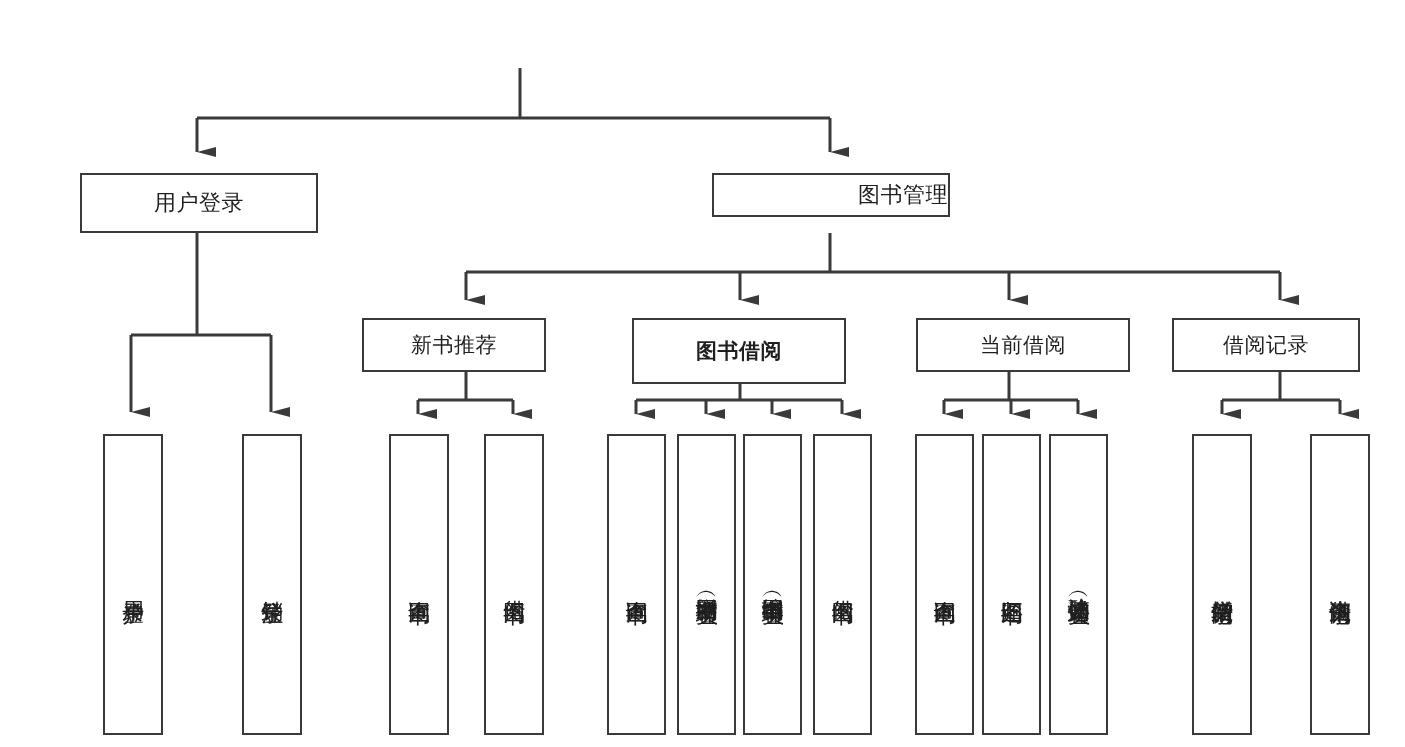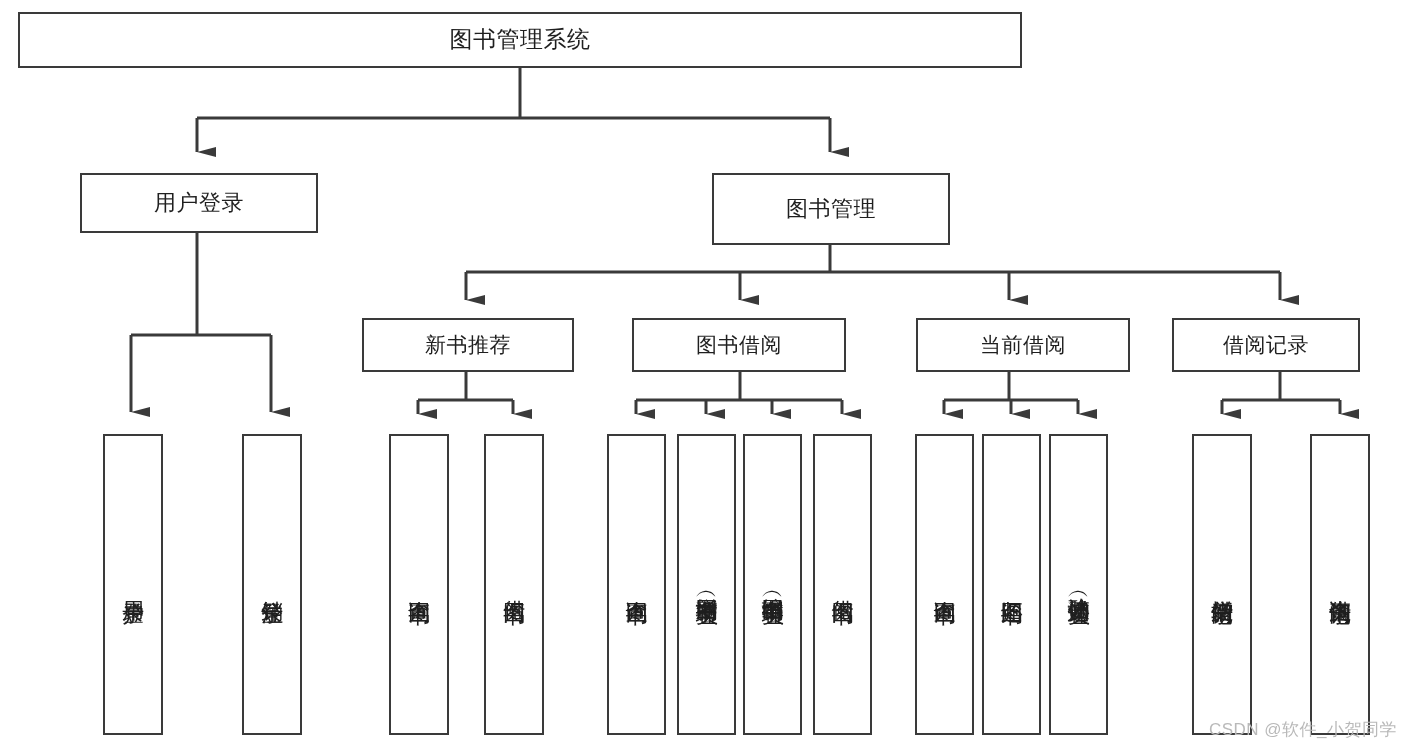--- a/index.html
+++ b/index.html
@@ -115,35 +115,32 @@
       <path d="M 1011 400 L 1011 414" marker-end="url(#arrow)"></path>
       <path d="M 1078 400 L 1078 414" marker-end="url(#arrow)"></path>
 
       <path d="M 1280 372 L 1280 400"></path>
       <path d="M 1222 400 L 1340 400"></path>
       <path d="M 1222 400 L 1222 414" marker-end="url(#arrow)"></path>
       <path d="M 1340 400 L 1340 414" marker-end="url(#arrow)"></path>
     </g>
   </svg>
 
-  <div class="node node-root" style="left:18px; top:12px; width:1004px; height:56px;">
-    <span class="label">图书管理系统</span>
-  </div>
 
   <div class="node node-l2" style="left:80px; top:173px; width:238px; height:60px;">
     <span class="label">用户登录</span>
   </div>
-  <div class="node node-l2" style="left:712px; top:173px; width:238px; height:72px;">
+  <div class="node node-l2" style="left:712px; top:173px; width:238px; height:44px;justify-content:flex-end;">
     <span class="label">图书管理</span>
   </div>
 
-  <div class="node node-l3" style="left:362px; top:318px; width:212px; height:54px;">
+  <div class="node node-l3" style="left:362px; top:318px; width:184px; height:54px;">
     <span class="label">新书推荐</span>
   </div>
-  <div class="node node-l3" style="left:632px; top:318px; width:214px; height:54px;">
+  <div class="node node-l3" style="left:632px; top:318px; width:214px; height:66px;font-weight:bold;">
     <span class="label">图书借阅</span>
   </div>
   <div class="node node-l3" style="left:916px; top:318px; width:214px; height:54px;">
     <span class="label">当前借阅</span>
   </div>
   <div class="node node-l3" style="left:1172px; top:318px; width:188px; height:54px;">
     <span class="label">借阅记录</span>
   </div>
 
   <div class="node node-leaf" style="left:103px; top:434px; width:60px; height:301px;">
@@ -183,15 +180,14 @@
     <span class="label">确认归还（管理员）</span>
   </div>
 
   <div class="node node-leaf" style="left:1192px; top:434px; width:60px; height:301px;">
     <span class="label">新增借阅记录</span>
   </div>
   <div class="node node-leaf" style="left:1310px; top:434px; width:60px; height:301px;">
     <span class="label">查询借阅记录</span>
   </div>
 
-  <div id="watermark">CSDN @软件_小贺同学</div>
 
 </div>
 
 </body></html>

